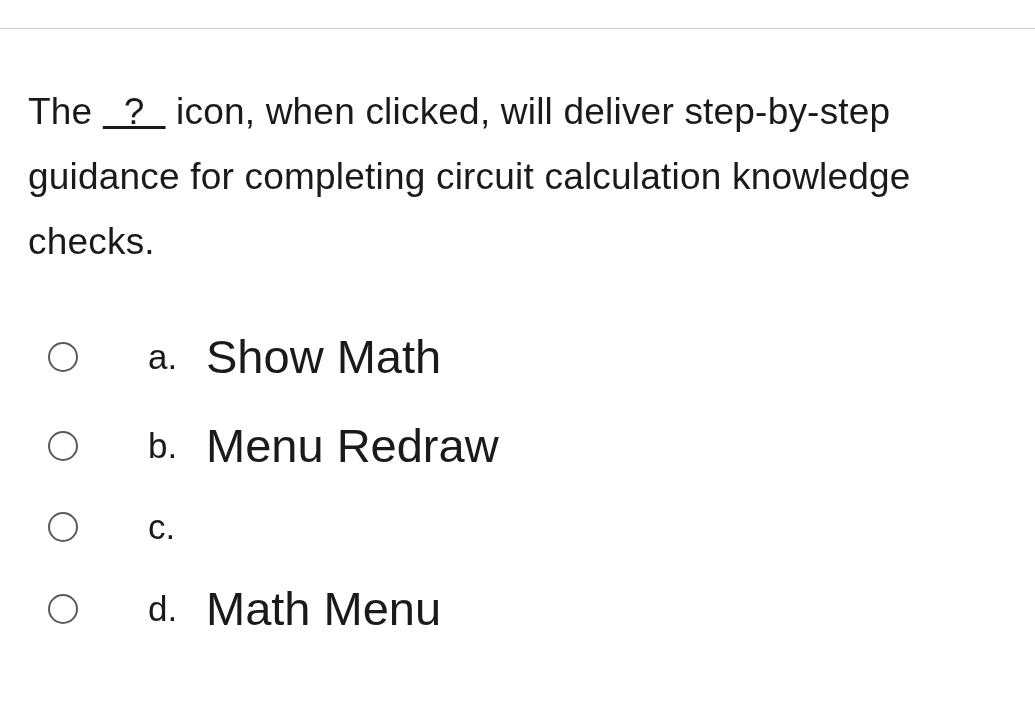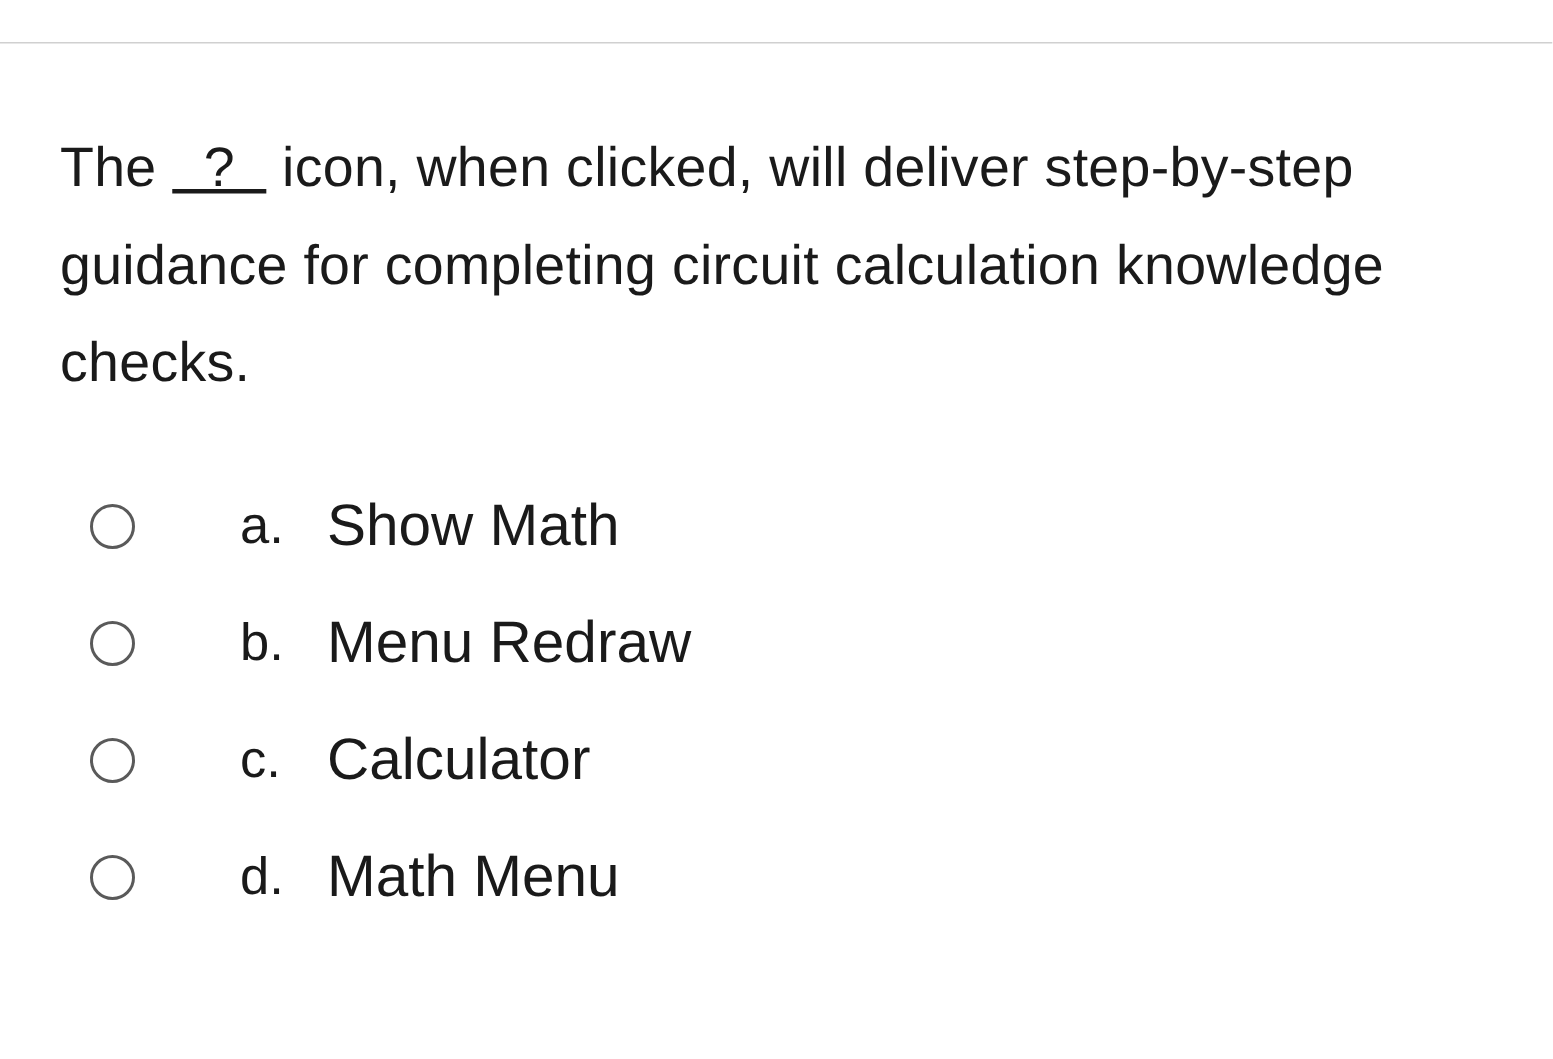--- a/index.html
+++ b/index.html
@@ -15,21 +15,21 @@
       position: relative;
     }
     .top-divider {
       width: 100%;
       height: 1px;
       background: #d0d0d0;
       position: absolute;
       top: 28px;
     }
     .content {
-      padding: 80px 30px 30px 40px;
+      padding: 80px 30px 30px 28px;
     }
     .question-text {
       font-size: 37px;
       line-height: 1.75;
       color: #1a1a1a;
       margin-bottom: 55px;
       letter-spacing: 0.2px;
     }
     .blank {
       text-decoration: underline;
@@ -55,21 +55,21 @@
       flex-shrink: 0;
     }
     .option-letter {
       font-size: 35px;
       color: #1a1a1a;
       width: 50px;
       margin-left: 70px;
       flex-shrink: 0;
     }
     .option-text {
-      font-size: 39px;
+      font-size: 47px;
       color: #1a1a1a;
       margin-left: 8px;
     }
   </style>
 </head>
 <body>
 
 <div class="top-divider"></div>
 
 <div class="content">
@@ -87,21 +87,20 @@
 
     <div class="option-row">
       <div class="radio"></div>
       <span class="option-letter">b.</span>
       <span class="option-text">Menu Redraw</span>
     </div>
 
     <div class="option-row">
       <div class="radio"></div>
       <span class="option-letter">c.</span>
-      <span class="option-text">Calculator</span>
     </div>
 
     <div class="option-row">
       <div class="radio"></div>
       <span class="option-letter">d.</span>
       <span class="option-text">Math Menu</span>
     </div>
 
   </div>
 </div>

